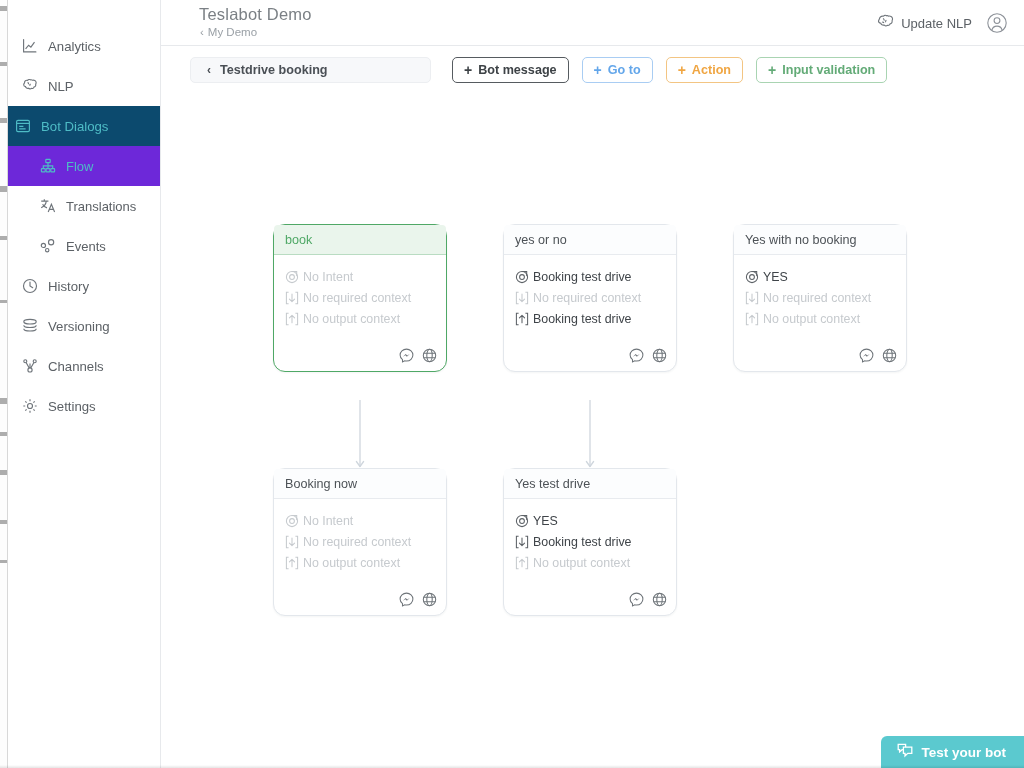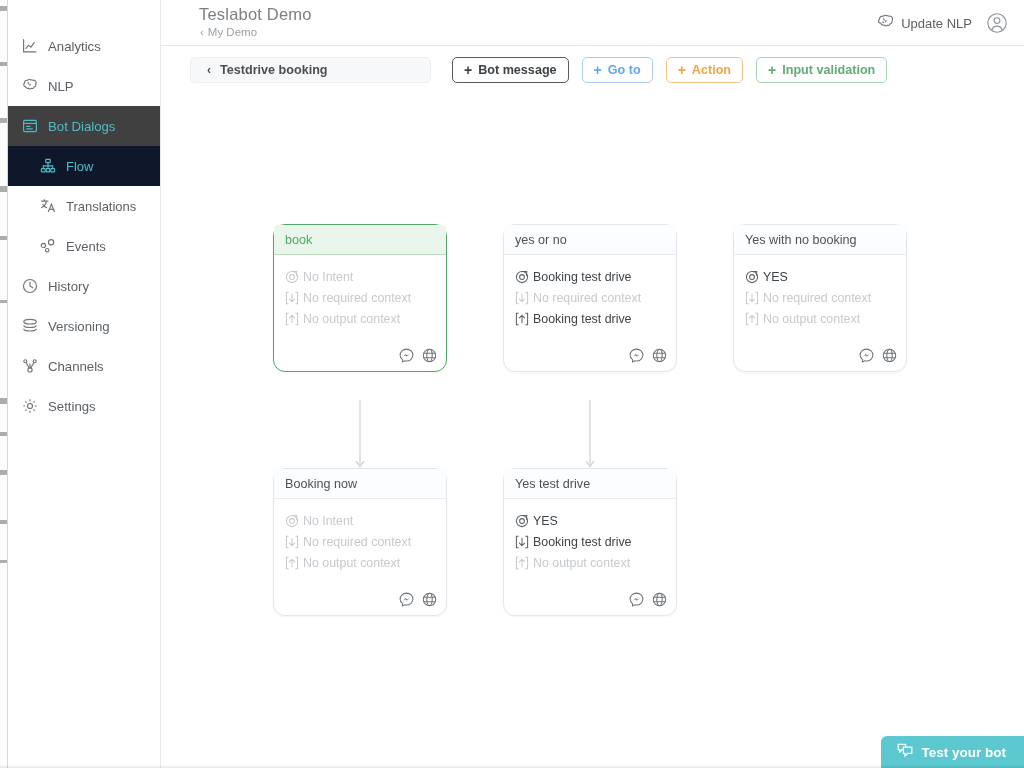--- a/index.html
+++ b/index.html
@@ -39,23 +39,23 @@
   .brand-logo { width: 30px; height: 28px; position: relative; flex: 0 0 auto; }
   .brand-text { font-size: 16.5px; color: #8d9299; letter-spacing: .1px; white-space: nowrap; }
 
   .nav { margin-top: 26px; }
   .nav-item {
     display: flex; align-items: center; gap: 10px;
     height: 40px; padding-left: 14px;
     font-size: 13.2px; color: #5c6166; cursor: pointer;
     position: relative;
   }
-  .nav-item.active { background: #404040; color: #4ebcc6; }
+  .nav-item.active { background: #0c4a6e; color: #4ebcc6; padding-left: 7px; }
   .nav-item.sub { padding-left: 32px; font-size: 13px; }
-  .nav-item.sub.active { background: #0f172a; color: #4ebcc6; }
+  .nav-item.sub.active { background: #6d28d9; color: #4ebcc6; }
   .nav-ico { width: 16px; height: 16px; display: block; flex: 0 0 auto; }
   .nav-ico svg { display: block; }
 
   
   #header {
     position: absolute; left: 153px; top: 0;
     width: 863px; height: 46px;
     border-bottom: 1px solid #e7e9ec;
     background: #fff;
   }

